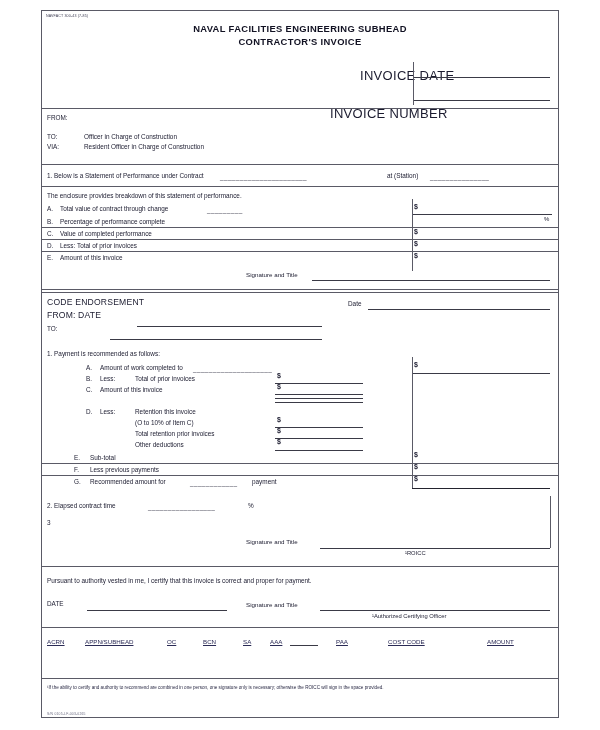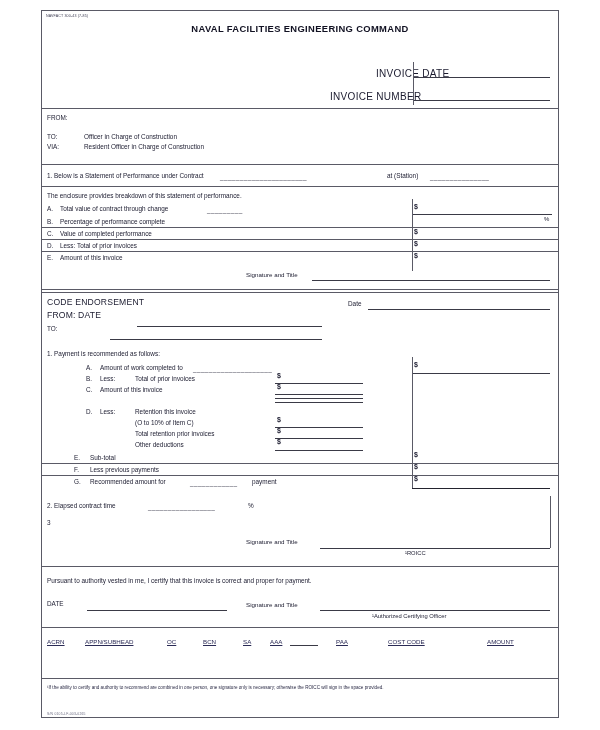--- a/index.html
+++ b/index.html
@@ -51,26 +51,27 @@
 </style>
 </head>
 <body>
 
 <div class="page">
   <div class="frame"></div>
 
   <div class="formno">NAVFACT 300-43 (7-85)</div>
 
   <div class="title">
-    <div>NAVAL FACILITIES ENGINEERING COMMAND</div>
+    <div>NAVAL FACILITIES ENGINEERING SUBHEAD</div>
+    <div>CONTRACTOR'S INVOICE</div>
   </div>
 
-  <div class="lbl" style="left:345px;top:68px;font-size:10px;letter-spacing:.3px;padding-left:31px;">INVOICE DATE</div>
+  <div class="lbl" style="left:329px;top:68px;font-size:13px;letter-spacing:.3px;padding-left:31px;">INVOICE DATE</div>
   <div class="rule" style="left:414px;top:77px;width:136px;"></div>
-  <div class="lbl" style="left:330px;top:91px;font-size:10px;letter-spacing:.3px;">INVOICE NUMBER</div>
+  <div class="lbl" style="left:330px;top:106px;font-size:13px;letter-spacing:.3px;">INVOICE NUMBER</div>
   <div class="rule" style="left:414px;top:100px;width:136px;"></div>
   <div class="vline" style="left:413px;top:62px;height:43px;"></div>
   <div class="hline" style="left:41px;top:108px;"></div>
 
   <div class="lbl" style="left:47px;top:114px;">FROM:</div>
   <div class="lbl" style="left:47px;top:133px;">TO:</div>
   <div class="lbl" style="left:84px;top:133px;">Officer in Charge of Construction</div>
   <div class="lbl" style="left:47px;top:143px;">VIA:</div>
   <div class="lbl" style="left:84px;top:143px;">Resident Officer in Charge of Construction</div>
   <div class="hline" style="left:41px;top:164px;"></div>

